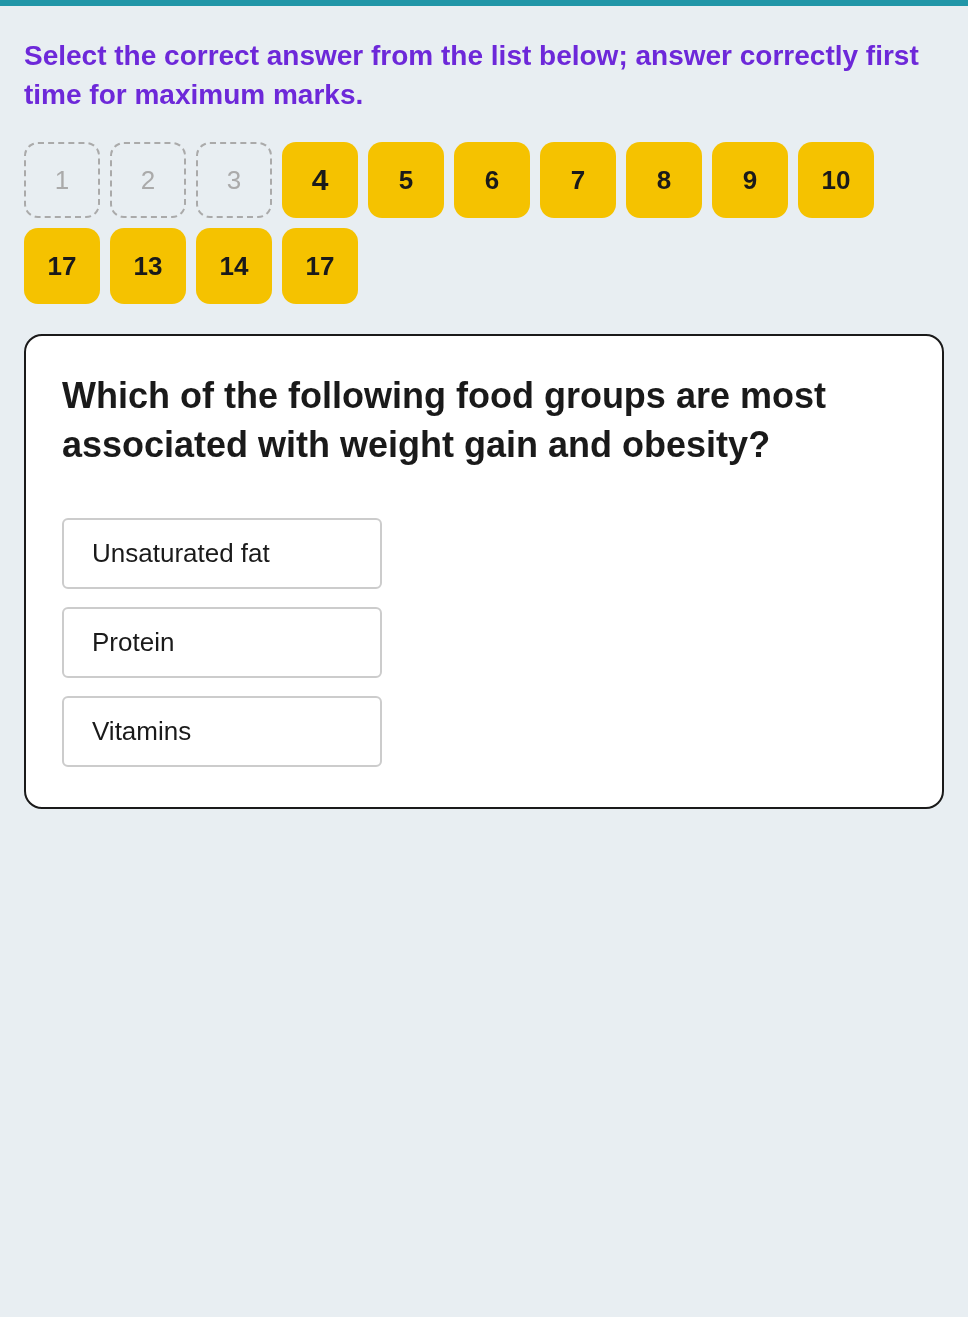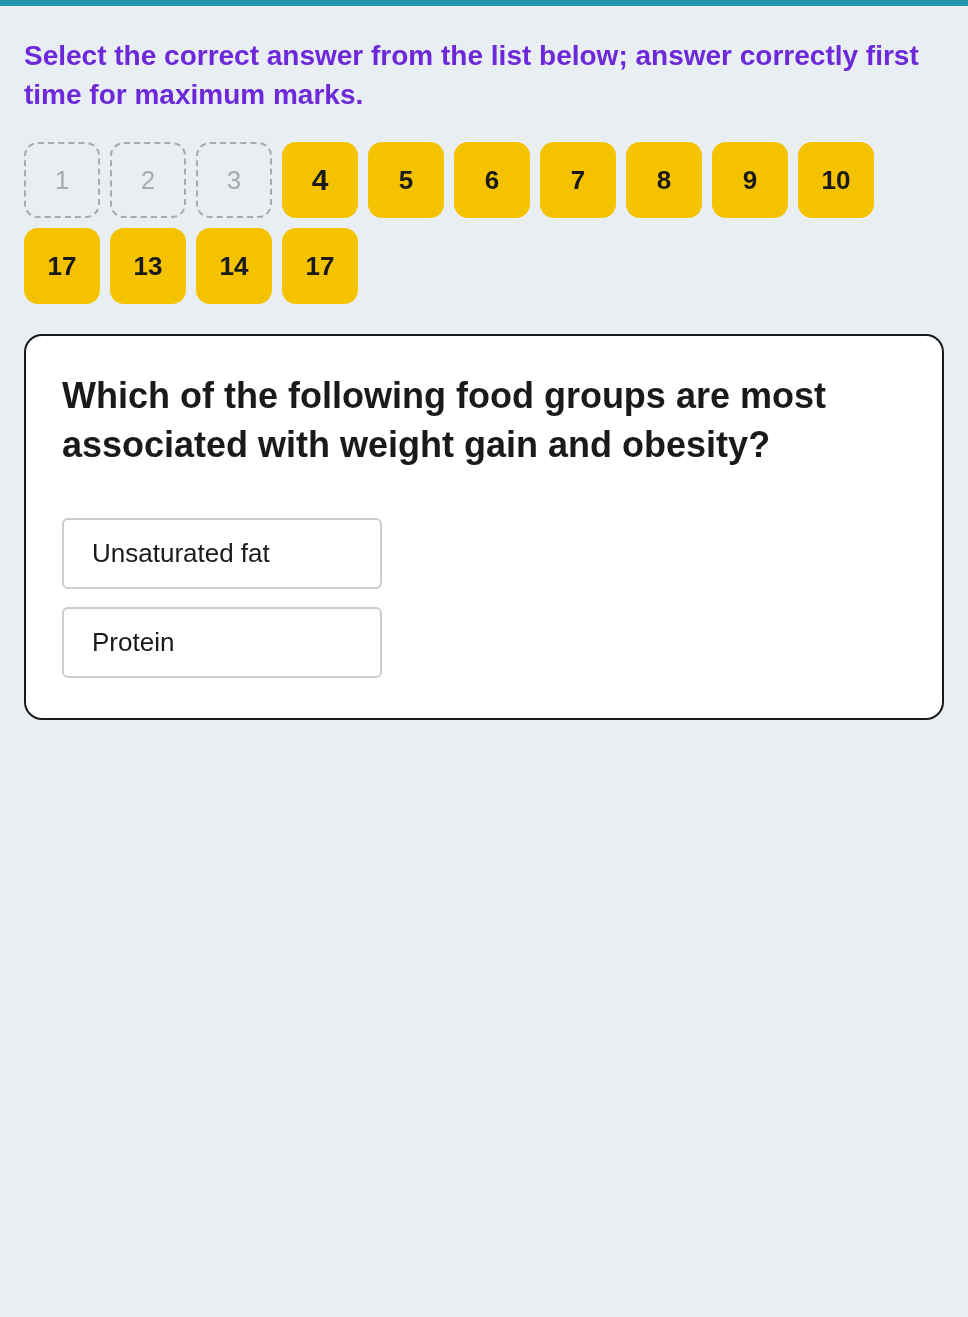--- a/index.html
+++ b/index.html
@@ -148,17 +148,20 @@
       <button class="answer-btn">
         <span>Unsaturated fat</span>
       </button>
 
 
 
       <button class="answer-btn">
         <span>Protein</span>
       </button>
 
+      <button class="answer-btn">
+        <span>Vitamins</span>
+      </button>
 
     </div>
   </div>
 
 </div>
 
 </body></html>

